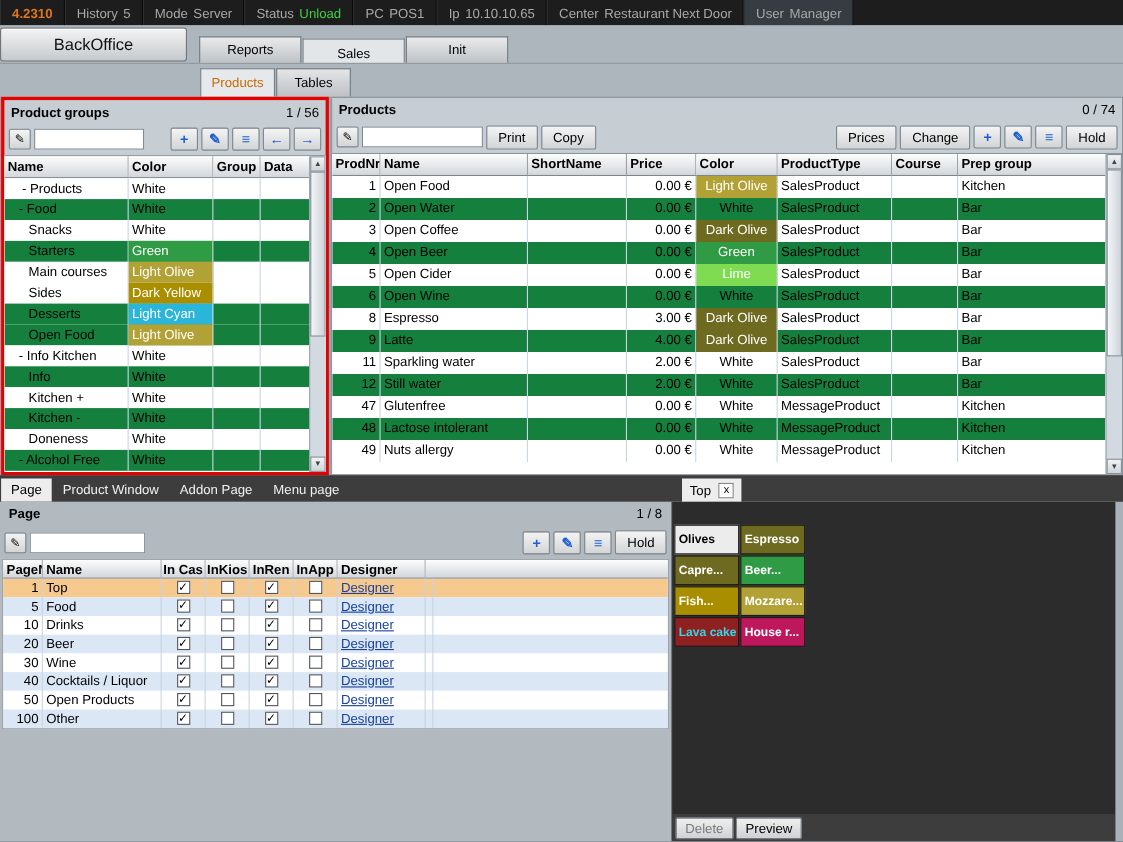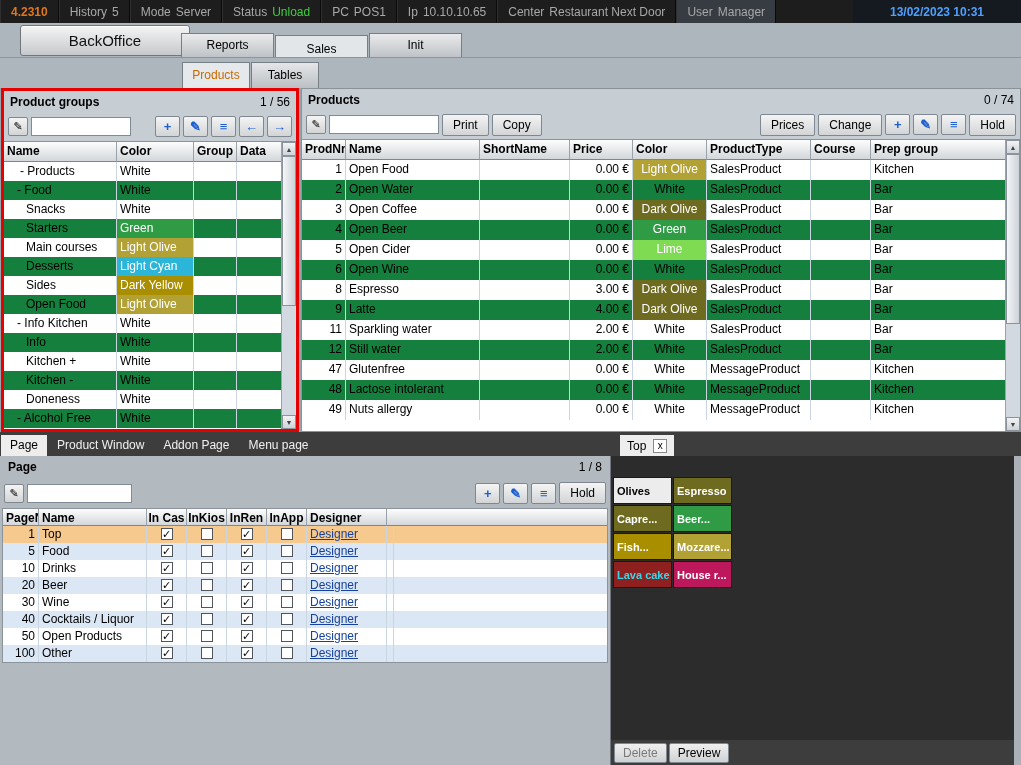--- a/index.html
+++ b/index.html
@@ -9,21 +9,21 @@
   
   .titlebar { height:23px; background:#1d1d1d; display:flex; align-items:stretch; color:#a8a8a8; font-size:12px; }
   .tb-seg { display:flex; align-items:center; gap:5px; padding:0 10px; border-right:1px solid #0a0a0a; border-left:1px solid #2f2f2f; white-space:nowrap; }
   .tb-version { color:#e0761c; font-weight:bold; }
   .tb-status-val { color:#3ecf3e; }
   .tb-user { background:#363c42; }
   .tb-date { margin-left:auto; width:168px; background:#141a20; color:#4da0ff; font-weight:bold; display:flex; align-items:center; justify-content:center; }
 
   
   .navrow { height:34px; background:#aeb6bd; display:flex; align-items:center; position:relative; }
-  .backoffice-btn { width:170px; height:31px; margin-left:20px; font-family:inherit; font-size:15px; color:#111;
+  .backoffice-btn { width:170px; height:31px; margin-left:0; font-family:inherit; font-size:15px; color:#111;
     background:linear-gradient(#f4f4f4,#c6c9cc); border:1px solid #70767c; border-radius:3px; box-shadow:inset 0 1px 0 #fff; }
   .main-tabs { position:absolute; left:181px; bottom:0; display:flex; align-items:flex-end; }
   .tab { width:93px; height:24px; line-height:23px; text-align:center; margin-right:1px; background:linear-gradient(#e9eaeb,#bfc3c7);
     border:1px solid #767e86; border-bottom:none; cursor:pointer; }
   .tab.active { height:22px; line-height:26px; background:#e2e6e9; }
   .subtab-row { height:31px; background:#aeb6bd; display:flex; align-items:flex-end; padding-left:182px; border-top:1px solid #8d959c; }
   .subtab { width:68px; height:26px; line-height:25px; text-align:center; margin-right:1px; background:linear-gradient(#e4e6e8,#bcc0c4);
     border:1px solid #767e86; border-bottom:none; cursor:pointer; }
   .subtab.active { background:#e6e9ec; color:#c96a00; }
 
@@ -127,21 +127,20 @@
       <span>10.10.10.65</span>
     </span>
     <span class="tb-seg">
       <span>Center</span>
       <span>Restaurant Next Door</span>
     </span>
     <span class="tb-seg tb-user">
       <span>User</span>
       <span>Manager</span>
     </span>
-    <span class="tb-date">13/02/2023 10:31</span>
   </div>
 
   <div class="navrow">
     <button class="backoffice-btn">BackOffice</button>
     <div class="main-tabs" id="main-tabs">
         <div class="tab">Reports</div>
         <div class="tab active">Sales</div>
         <div class="tab">Init</div>
       </div>
   </div>
@@ -209,29 +208,29 @@
                 <div class="cell c-pgcolor" style="background: rgb(47, 155, 68); color: rgb(255, 255, 255);">Green</div>
                 <div class="cell c-pggroup"></div>
                 <div class="cell c-pgdata"></div>
               </div>
               <div class="grow">
                 <div class="cell c-pgname" style="padding-left: 22px;">Main courses</div>
                 <div class="cell c-pgcolor" style="background: rgb(178, 161, 53); color: rgb(255, 255, 255);">Light Olive</div>
                 <div class="cell c-pggroup"></div>
                 <div class="cell c-pgdata"></div>
               </div>
+              <div class="grow">
+                <div class="cell c-pgname" style="padding-left: 22px;">Sides</div>
+                <div class="cell c-pgcolor" style="background: rgb(169, 142, 0); color: rgb(255, 255, 255);">Dark Yellow</div>
+                <div class="cell c-pggroup"></div>
+                <div class="cell c-pgdata"></div>
+              </div>
               <div class="grow alt">
                 <div class="cell c-pgname" style="padding-left: 22px;">Desserts</div>
                 <div class="cell c-pgcolor" style="background: rgb(42, 181, 217); color: rgb(255, 255, 255);">Light Cyan</div>
-                <div class="cell c-pggroup"></div>
-                <div class="cell c-pgdata"></div>
-              </div>
-              <div class="grow">
-                <div class="cell c-pgname" style="padding-left: 22px;">Sides</div>
-                <div class="cell c-pgcolor" style="background: rgb(169, 142, 0); color: rgb(255, 255, 255);">Dark Yellow</div>
                 <div class="cell c-pggroup"></div>
                 <div class="cell c-pgdata"></div>
               </div>
               <div class="grow alt">
                 <div class="cell c-pgname" style="padding-left: 22px;">Open Food</div>
                 <div class="cell c-pgcolor" style="background: rgb(178, 161, 53); color: rgb(255, 255, 255);">Light Olive</div>
                 <div class="cell c-pggroup"></div>
                 <div class="cell c-pgdata"></div>
               </div>
               <div class="grow">

